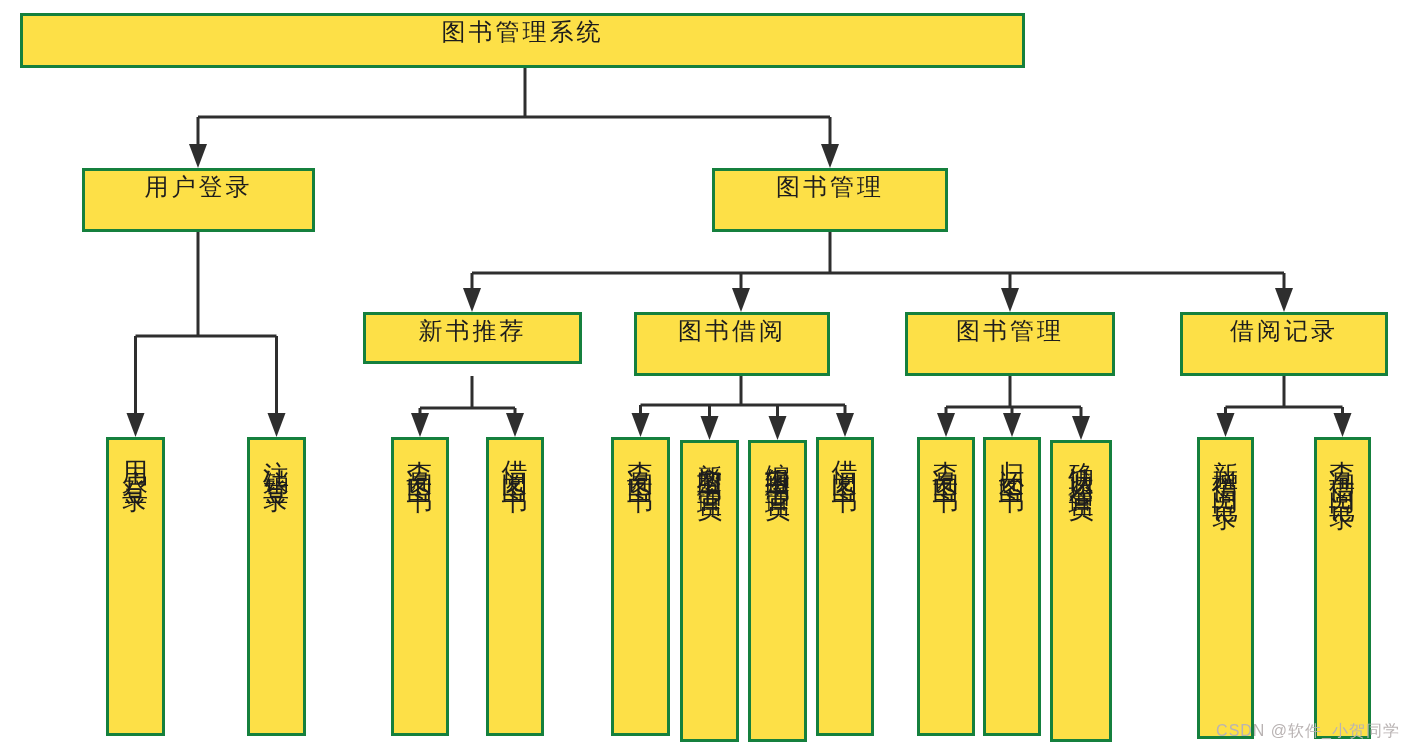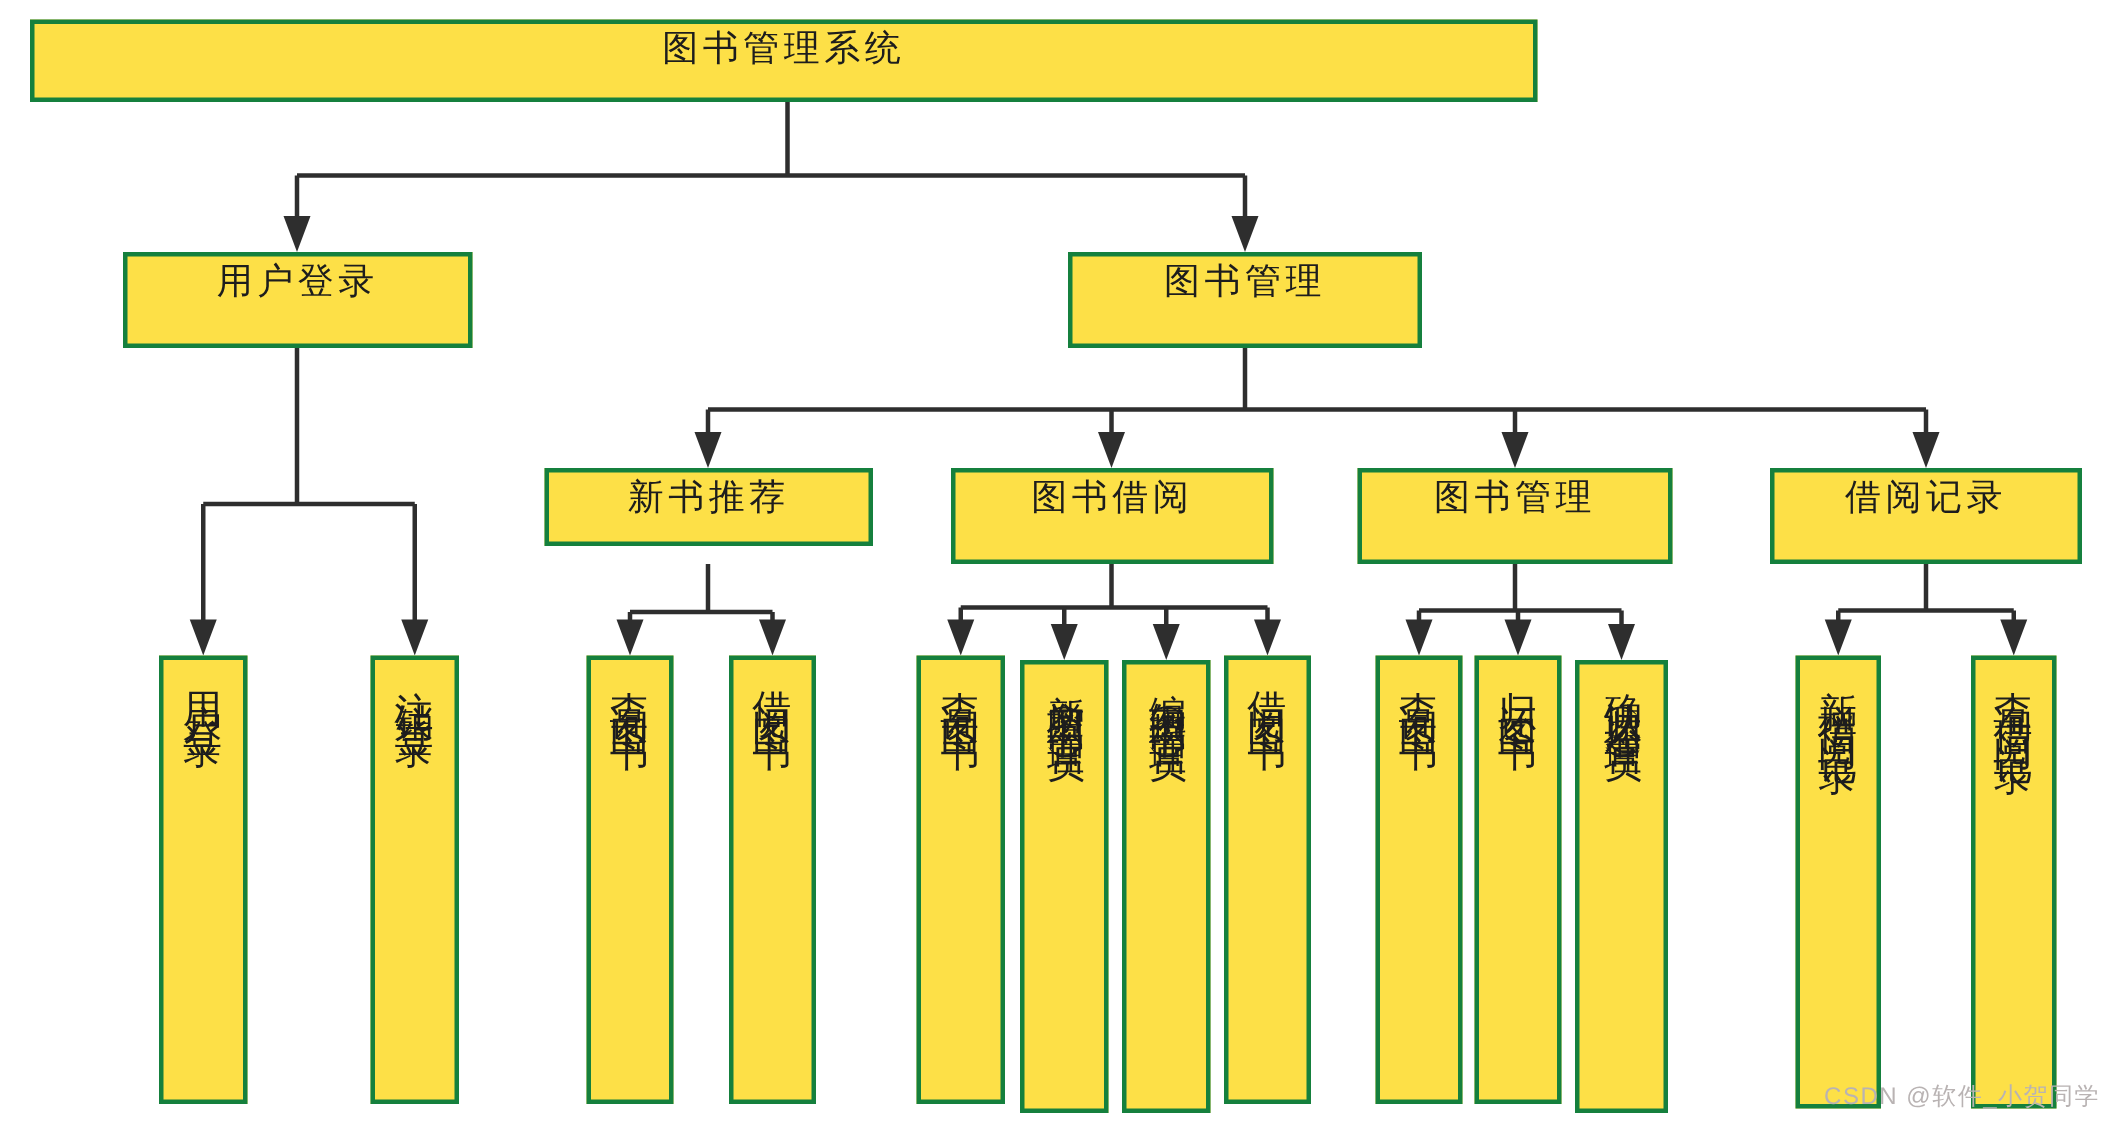--- a/index.html
+++ b/index.html
@@ -118,21 +118,21 @@
   <div class="node" style="left:82px;top:168px;width:233px;height:64px;">
     <span class="h-label">用户登录</span>
   </div>
   <div class="node" style="left:712px;top:168px;width:236px;height:64px;">
     <span class="h-label">图书管理</span>
   </div>
 
   <div class="node" style="left:363px;top:312px;width:219px;height:52px;">
     <span class="h-label">新书推荐</span>
   </div>
-  <div class="node" style="left:634px;top:312px;width:215px;height:64px;">
+  <div class="node" style="left:634px;top:312px;width:196px;height:64px;">
     <span class="h-label">图书借阅</span>
   </div>
   <div class="node" style="left:905px;top:312px;width:210px;height:64px;">
     <span class="h-label">图书管理</span>
   </div>
   <div class="node" style="left:1180px;top:312px;width:208px;height:64px;">
     <span class="h-label">借阅记录</span>
   </div>
 
   <div class="node" style="left:106px;top:437px;width:59px;height:299px;">

